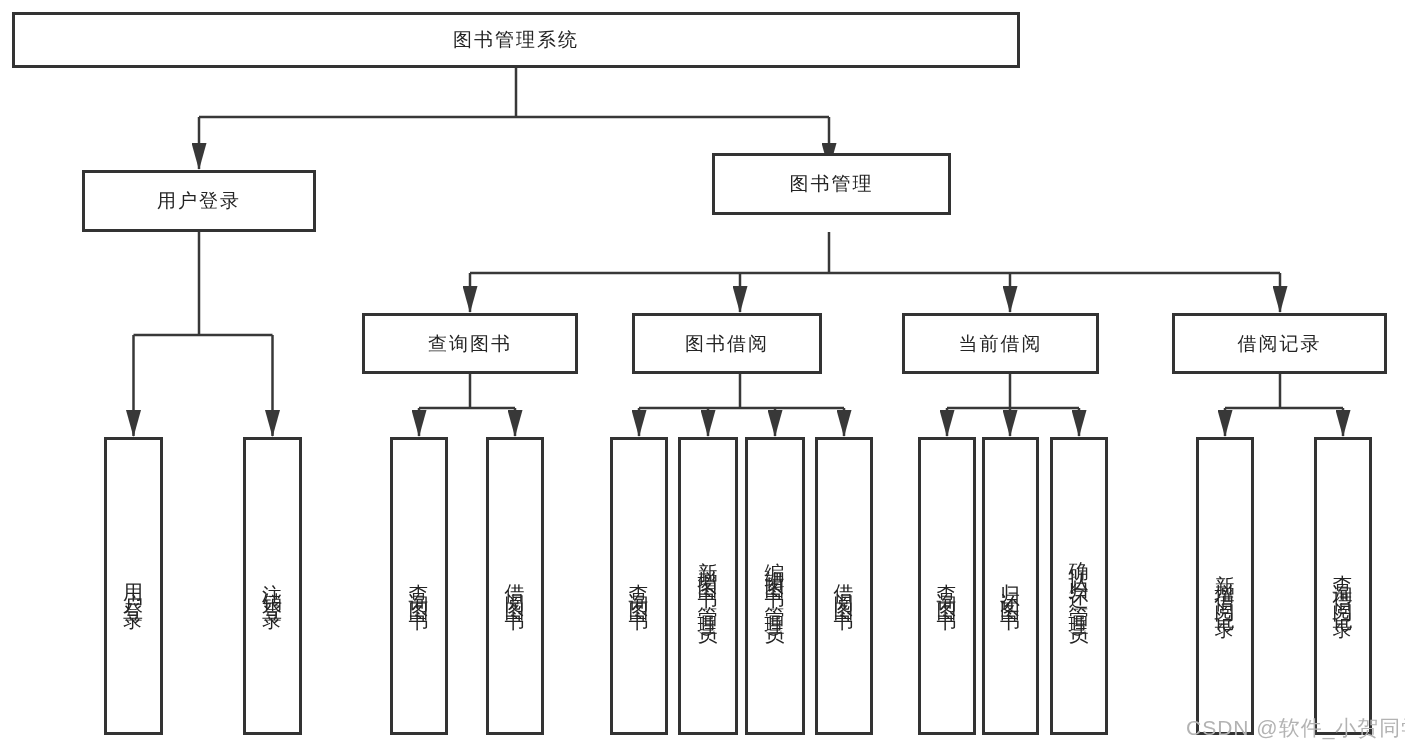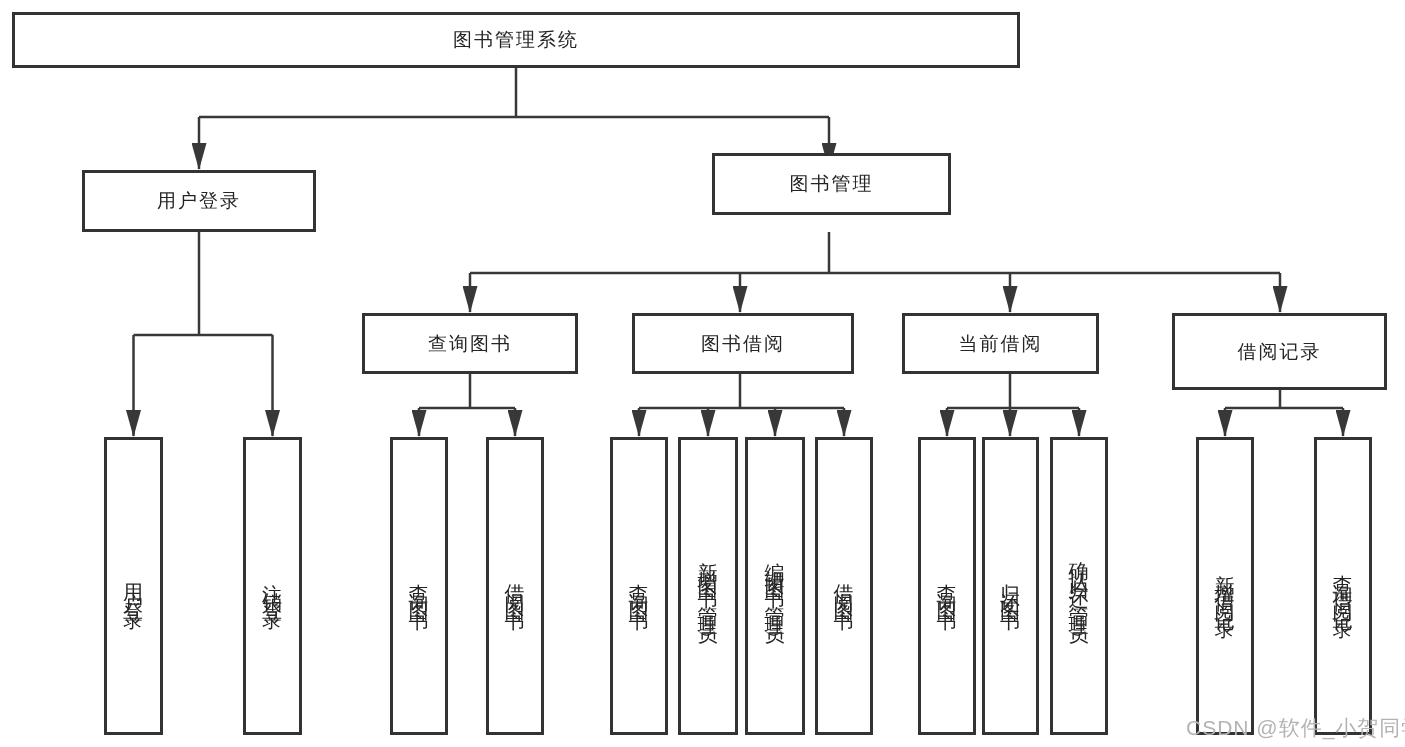--- a/index.html
+++ b/index.html
@@ -99,23 +99,23 @@
       <line x1="1343" y1="408" x2="1343" y2="436" marker-end="url(#arw)"></line>
     </g>
   </svg>
 
   <div class="box h" style="left:12px;top:12px;width:1008px;height:56px;">图书管理系统</div>
 
   <div class="box h" style="left:82px;top:170px;width:234px;height:62px;">用户登录</div>
   <div class="box h" style="left:712px;top:153px;width:239px;height:62px;">图书管理</div>
 
   <div class="box h" style="left:362px;top:313px;width:216px;height:61px;">查询图书</div>
-  <div class="box h" style="left:632px;top:313px;width:222px;height:61px;">图书借阅</div>
+  <div class="box h" style="left:632px;top:313px;width:190px;height:61px;">图书借阅</div>
   <div class="box h" style="left:902px;top:313px;width:197px;height:61px;">当前借阅</div>
-  <div class="box h" style="left:1172px;top:313px;width:215px;height:77px;">借阅记录</div>
+  <div class="box h" style="left:1172px;top:313px;width:215px;height:61px;">借阅记录</div>
 
   <div class="box v" style="left:104px;top:437px;width:59px;height:298px;">
     <span>用户登录</span>
   </div>
   <div class="box v" style="left:243px;top:437px;width:59px;height:298px;">
     <span>注销登录</span>
   </div>
 
   <div class="box v" style="left:390px;top:437px;width:58px;height:298px;">
     <span>查询图书</span>

